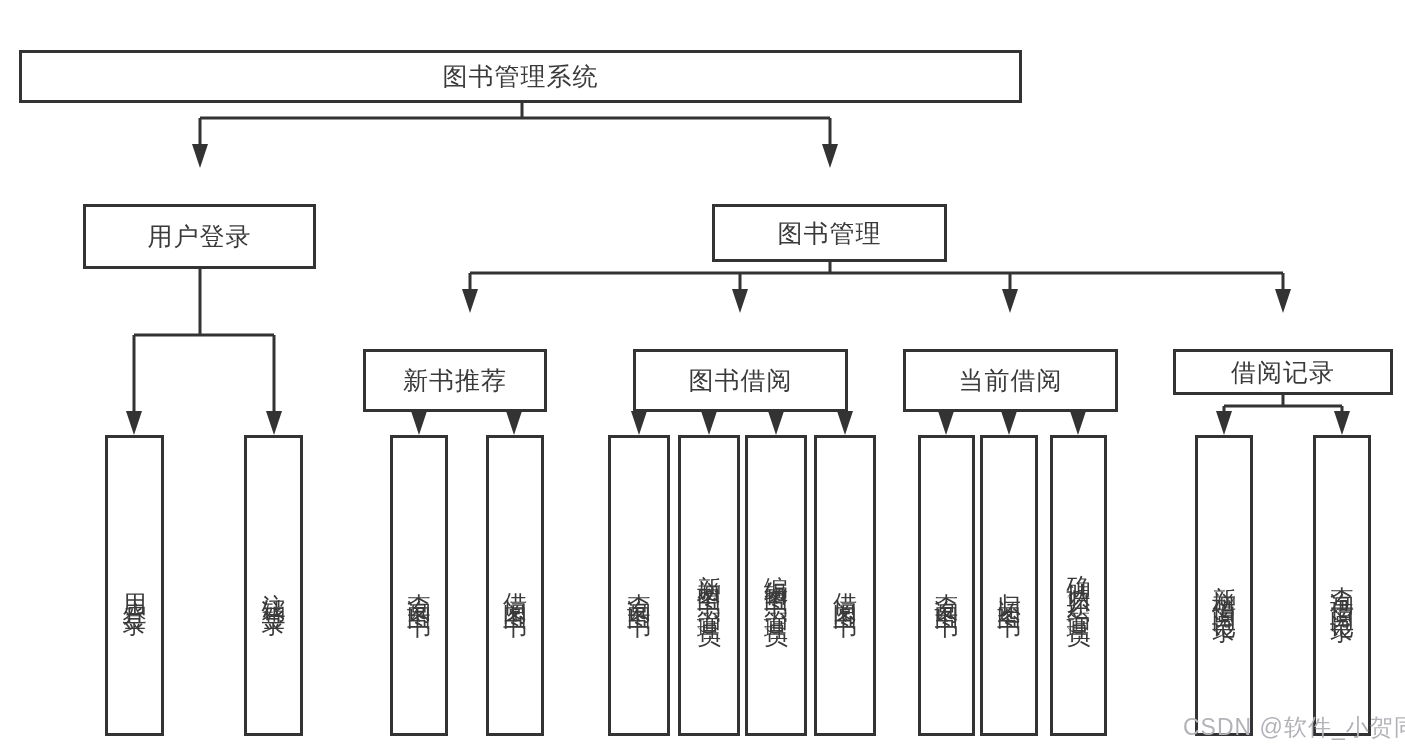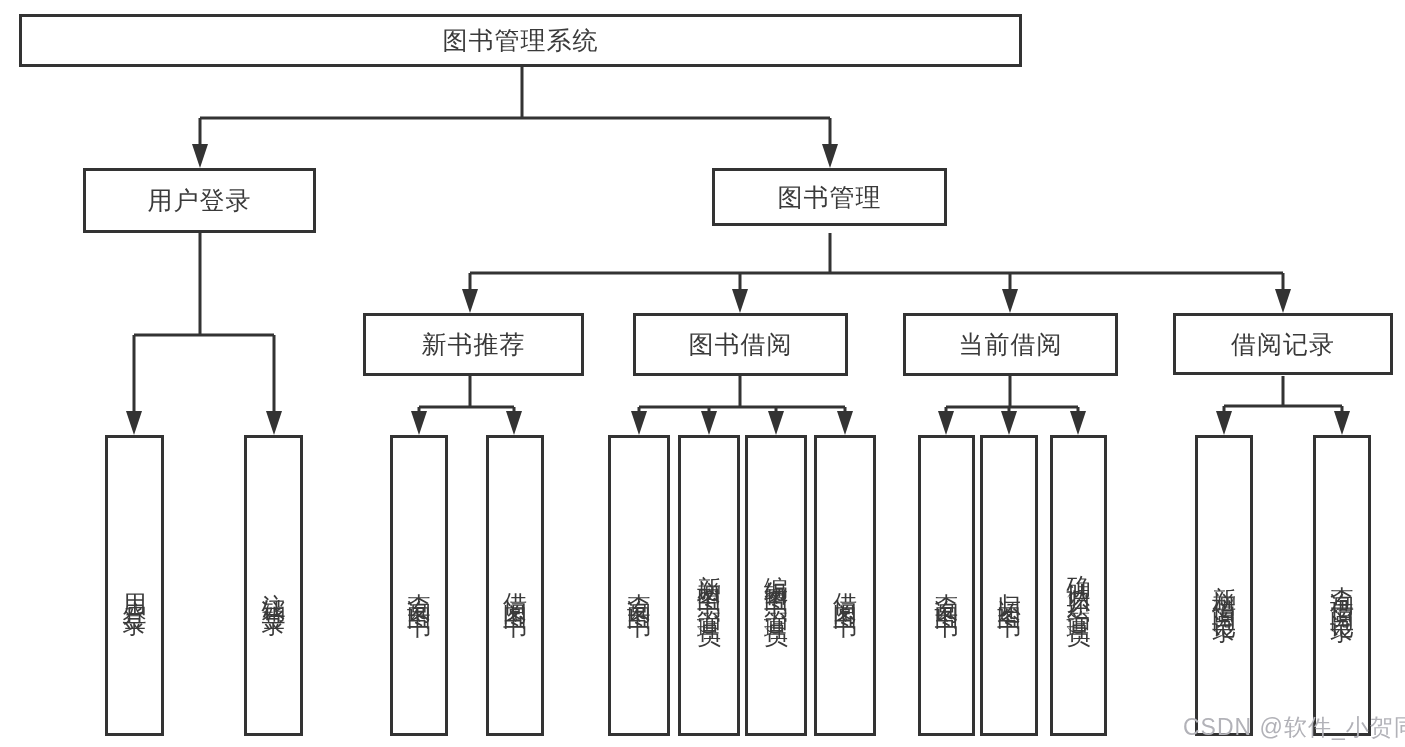--- a/index.html
+++ b/index.html
@@ -24,21 +24,21 @@
     box-sizing:border-box;
     border:3px solid var(--line);
     background:var(--background);
     color:var(--text);
     display:flex;
     align-items:center;
     justify-content:center;
     z-index:2;
     text-align:center;
   }
-  .h{font-size:25px;letter-spacing:1px;}
+  .h{font-size:25px;letter-spacing:1px;margin-top:36px;}
   .v{
     writing-mode:vertical-rl;
     font-size:24px;
     letter-spacing:7px;
     line-height:1;
     padding-top:4px;
   }
   .watermark{
     position:absolute;
     left:1183px;top:712px;
@@ -88,24 +88,24 @@
     <path class="ln" d="M1283 376 V406 M1224 406 H1342 M1224 406 V418 M1342 406 V418"></path>
     <path class="ah" d="M1216 411 H1232 L1224 435 Z"></path>
     <path class="ah" d="M1334 411 H1350 L1342 435 Z"></path>
   </svg>
 
   <div class="box h" style="left:19px;top:14px;width:1003px;height:53px">图书管理系统</div>
 
   <div class="box h" style="left:83px;top:168px;width:233px;height:65px">用户登录</div>
   <div class="box h" style="left:712px;top:168px;width:235px;height:58px">图书管理</div>
 
-  <div class="box h" style="left:363px;top:313px;width:221px;height:63px">新书推荐</div>
+  <div class="box h" style="left:363px;top:313px;width:184px;height:63px">新书推荐</div>
   <div class="box h" style="left:633px;top:313px;width:215px;height:63px">图书借阅</div>
   <div class="box h" style="left:903px;top:313px;width:215px;height:63px">当前借阅</div>
-  <div class="box h" style="left:1173px;top:313px;width:220px;height:62px">借阅记录</div>
+  <div class="box h" style="left:1173px;top:313px;width:220px;height:46px">借阅记录</div>
 
   <div class="box v" style="left:105px;top:435px;width:59px;height:301px">用户登录</div>
   <div class="box v" style="left:244px;top:435px;width:59px;height:301px">注销登录</div>
 
   <div class="box v" style="left:390px;top:435px;width:58px;height:301px">查询图书</div>
   <div class="box v" style="left:486px;top:435px;width:58px;height:301px">借阅图书</div>
 
   <div class="box v" style="left:608px;top:435px;width:62px;height:301px">查询图书</div>
   <div class="box v" style="left:678px;top:435px;width:62px;height:301px">新增图书（管理员）</div>
   <div class="box v" style="left:745px;top:435px;width:62px;height:301px">编辑图书（管理员）</div>

